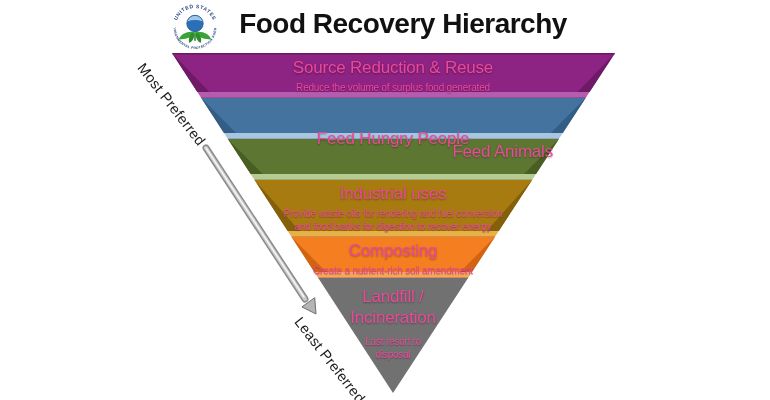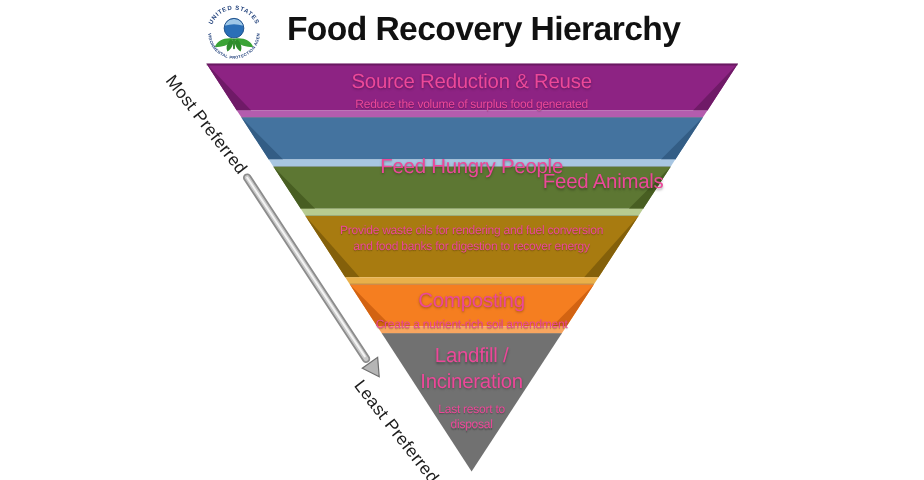--- a/index.html
+++ b/index.html
@@ -106,20 +106,21 @@
     <div class="bt">Source Reduction &amp; Reuse</div>
     <div class="bs">Reduce the volume of surplus food generated</div>
   </div>
   <div class="band-label lv1">
     <div class="bt">Feed Hungry People</div>
   </div>
   <div class="band-label lv2">
     <div class="bt">Feed Animals</div>
   </div>
   <div class="band-label lv3">
+    <div class="bt">Industrial uses</div>
     <div class="bs">Provide waste oils for rendering and fuel conversion
 and food banks for digestion to recover energy</div>
   </div>
   <div class="band-label lv4">
     <div class="bt">Composting</div>
     <div class="bs">Create a nutrient-rich  soil amendment</div>
   </div>
   <div class="band-label lv5">
     <div class="bt">Landfill /
 Incineration</div>

